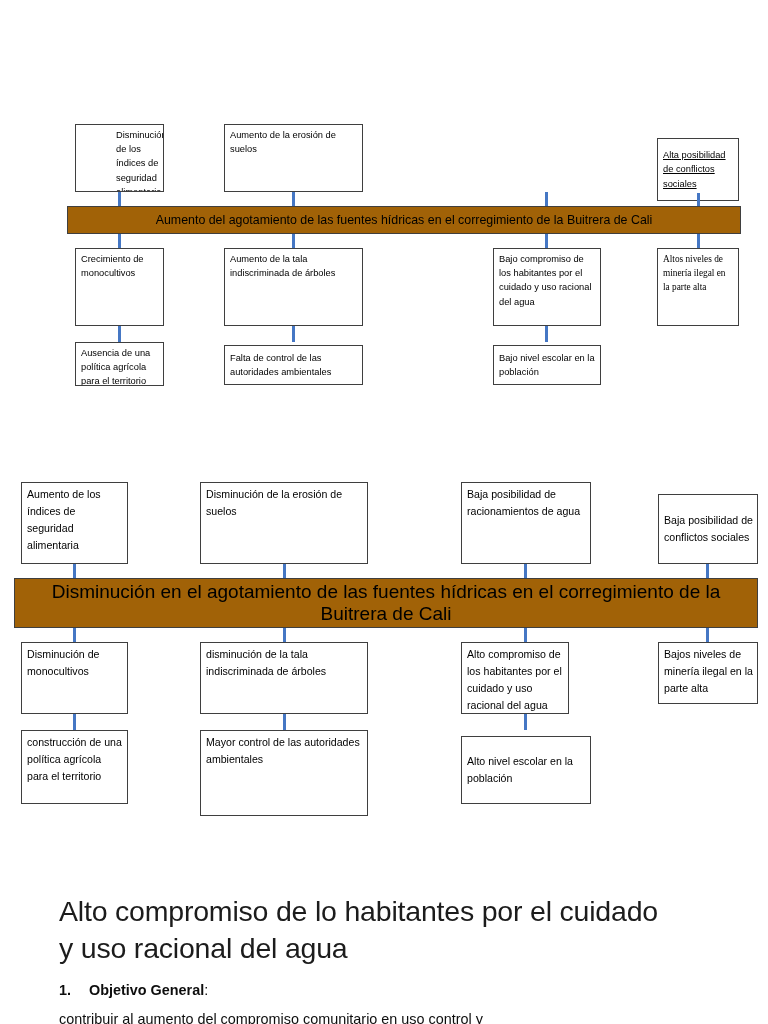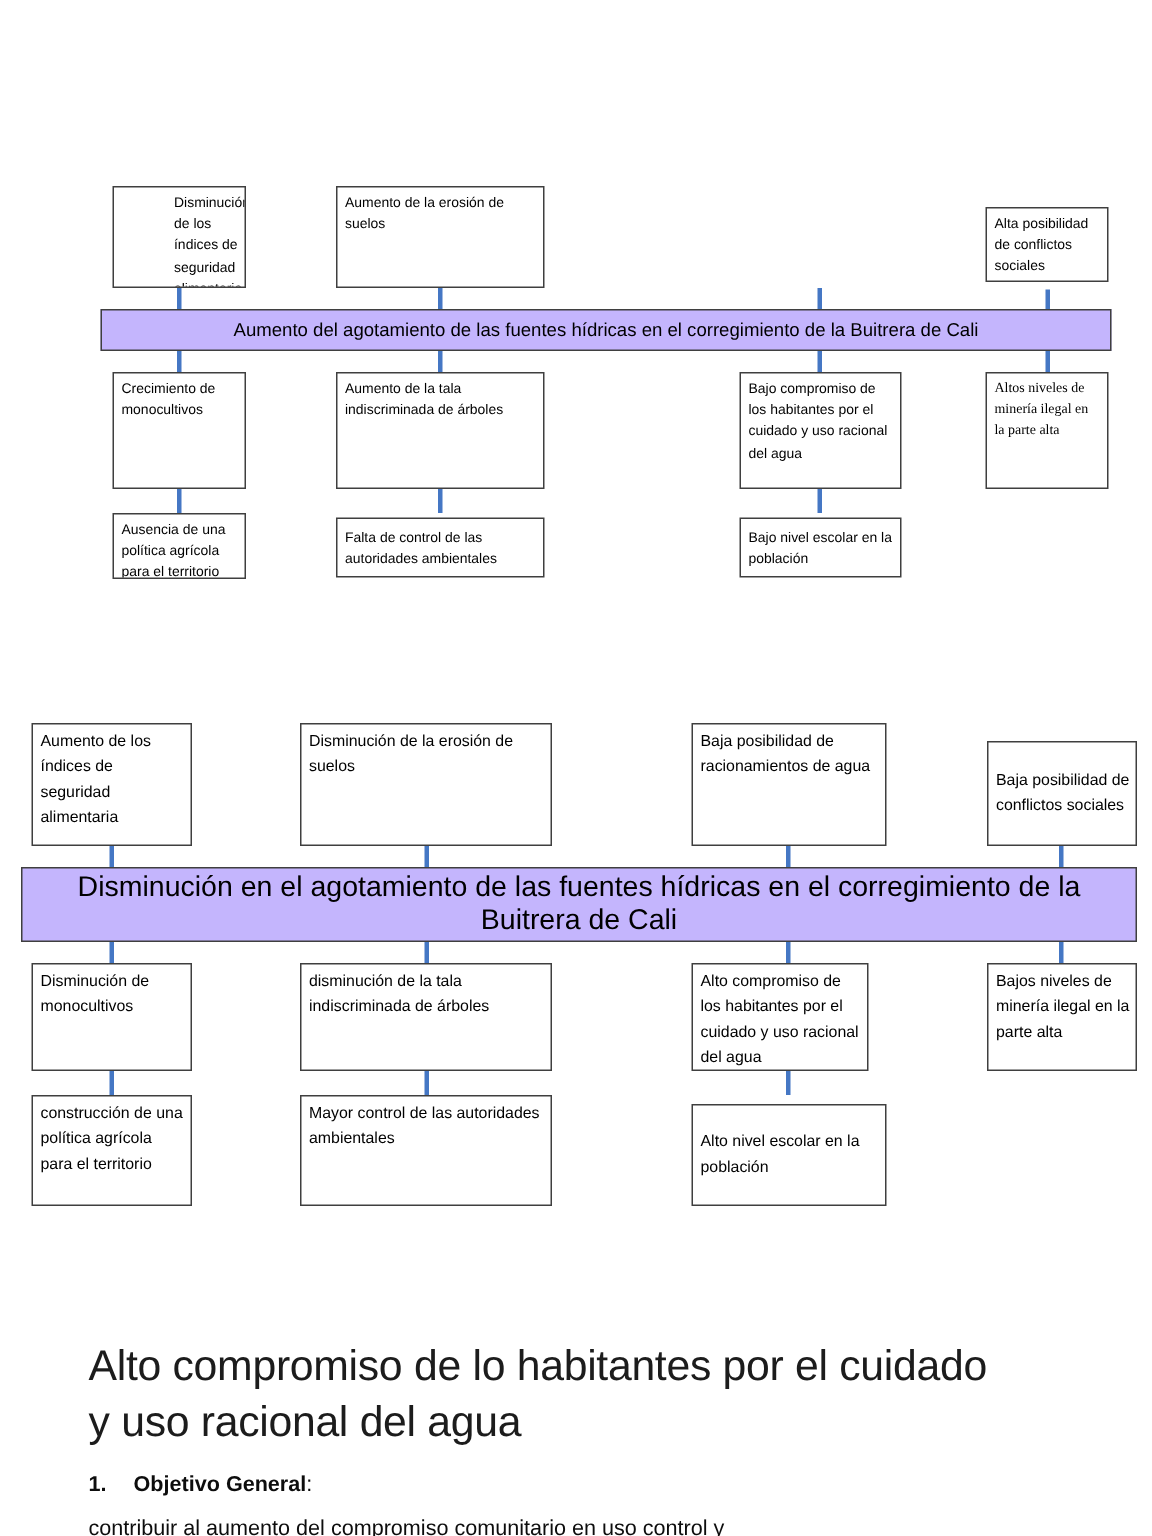--- a/index.html
+++ b/index.html
@@ -40,21 +40,21 @@
     display: flex;
     flex-direction: column;
     justify-content: center;
   }
 
   
   .bar {
     position: absolute;
     box-sizing: border-box;
     border: 1px solid #3f3f3f;
-    background: #c4b5fd;
+    background: #a16207;
     display: flex;
     align-items: center;
     justify-content: center;
     text-align: center;
     color: #000000;
     overflow: hidden;
   }
   .bar.one {
     font-size: 12.4px;
     line-height: 16px;
@@ -102,21 +102,21 @@
     overflow: hidden;
   }
 </style>
 </head>
 <body>
 
 <div class="abs" style="left:0;top:0;width:768px;height:410px;">
 
   <div class="node" style="left:75px;top:124px;width:89px;height:68px;padding-left:40px;">Disminución de los índices de seguridad alimentaria</div>
   <div class="node" style="left:224px;top:124px;width:139px;height:68px;">Aumento de la erosión de suelos</div>
-  <div class="node vc" style="left:657px;top:138px;width:82px;height:50px;">Alta posibilidad de conflictos sociales</div>
+  <div class="node vc" style="left:657px;top:138px;width:82px;height:63px;text-decoration:underline;">Alta posibilidad de conflictos sociales</div>
 
   <div class="conn" style="left:118px;top:192px;height:14px;"></div>
   <div class="conn" style="left:292px;top:192px;height:14px;"></div>
   <div class="conn" style="left:545px;top:192px;height:14px;"></div>
   <div class="conn" style="left:697px;top:193px;height:13px;"></div>
 
   <div class="bar one" style="left:67px;top:206px;width:674px;height:28px;">Aumento del agotamiento  de las fuentes hídricas en el corregimiento de la Buitrera de Cali</div>
 
   <div class="conn" style="left:118px;top:234px;height:14px;"></div>
   <div class="conn" style="left:292px;top:234px;height:14px;"></div>
@@ -151,29 +151,29 @@
 
   <div class="bar two" style="left:14px;top:118px;width:744px;height:50px;">Disminución en el agotamiento  de las fuentes hídricas en el corregimiento de la Buitrera de Cali</div>
 
   <div class="conn" style="left:73px;top:168px;height:14px;"></div>
   <div class="conn" style="left:283px;top:168px;height:14px;"></div>
   <div class="conn" style="left:524px;top:168px;height:14px;"></div>
   <div class="conn" style="left:706px;top:168px;height:14px;"></div>
 
   <div class="node big" style="left:21px;top:182px;width:107px;height:72px;">Disminución  de monocultivos</div>
   <div class="node big" style="left:200px;top:182px;width:168px;height:72px;">disminución de la tala indiscriminada de árboles</div>
-  <div class="node big" style="left:461px;top:182px;width:118px;height:72px;">Alto compromiso de los habitantes por el cuidado y uso racional del agua</div>
-  <div class="node big" style="left:658px;top:182px;width:100px;height:72px;">Bajos niveles de minería ilegal en la parte alta</div>
+  <div class="node big" style="left:461px;top:182px;width:108px;height:72px;">Alto compromiso de los habitantes por el cuidado y uso racional del agua</div>
+  <div class="node big" style="left:658px;top:182px;width:100px;height:62px;">Bajos niveles de minería ilegal en la parte alta</div>
 
   <div class="conn" style="left:73px;top:254px;height:16px;"></div>
   <div class="conn" style="left:283px;top:254px;height:16px;"></div>
   <div class="conn" style="left:524px;top:254px;height:16px;"></div>
 
   <div class="node big" style="left:21px;top:270px;width:107px;height:74px;">construcción de una política agrícola para el territorio</div>
-  <div class="node big" style="left:200px;top:270px;width:168px;height:74px;"> Mayor control de las autoridades ambientales</div>
+  <div class="node big" style="left:200px;top:270px;width:168px;height:86px;"> Mayor control de las autoridades ambientales</div>
   <div class="node big vc" style="left:461px;top:276px;width:130px;height:68px;">Alto nivel escolar en la población</div>
 </div>
 
 <div class="doc-heading" style="left:59px;top:893px;width:620px;">Alto compromiso de lo habitantes por el cuidado y uso racional del agua</div>
 
 <div class="doc-list" style="left:59px;top:980px;width:640px;">
   <span class="num">1.</span>
   <span style="display:inline-block;width:14px;"></span><span class="term">Objetivo General</span><span>:</span>
 </div>
 

